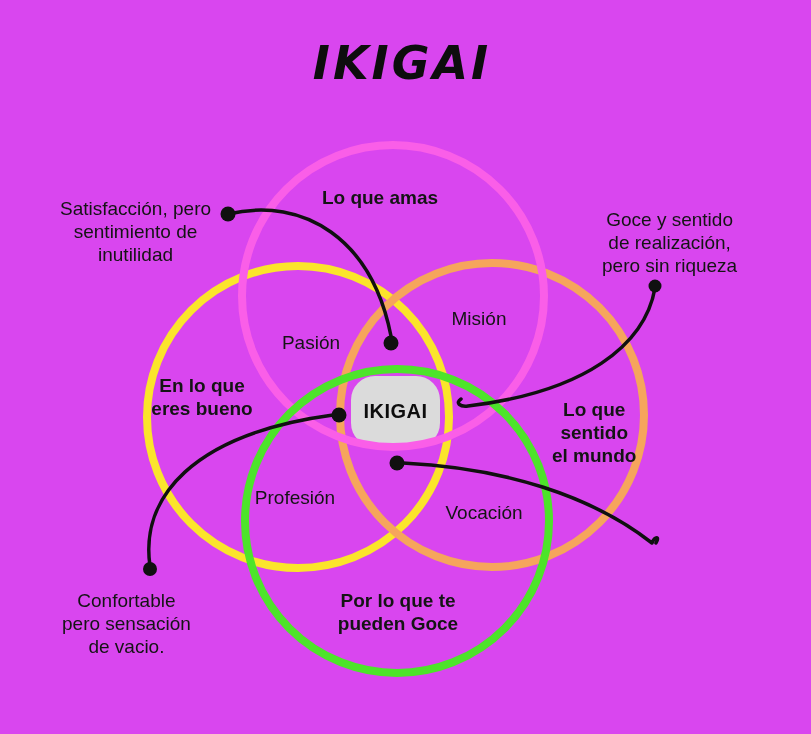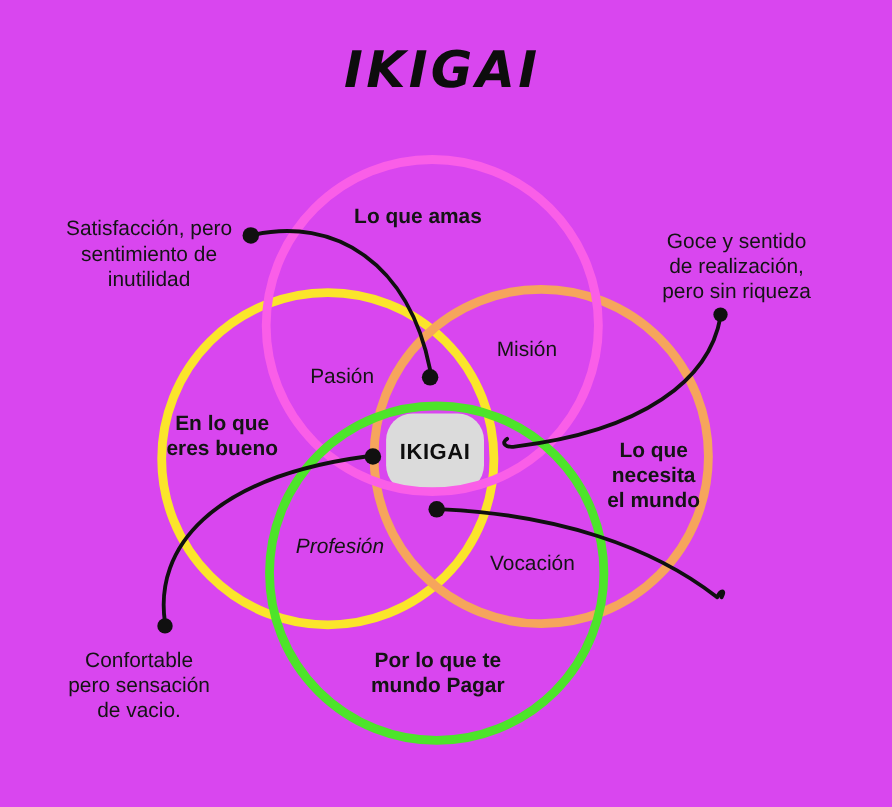--- a/index.html
+++ b/index.html
@@ -78,28 +78,28 @@
     <g>
       <path class="connector" d="M 652 543 C 592 496, 505 468, 403 463 M 652 543 C 655 536, 660 536, 656 543"></path>
       <circle class="dot" cx="397" cy="463" r="7.5"></circle>
     </g>
   </svg>
 
   <div class="label bold ctr" style="left:380px;top:186px;">Lo que amas</div>
   <div class="label bold ctr" style="left:202px;top:374px;">En lo que
 eres bueno</div>
   <div class="label bold" style="left:552px;top:398px;">Lo que
-necesita
+sentido
 el mundo</div>
   <div class="label bold ctr" style="left:398px;top:589px;">Por lo que te
-mundo Pagar</div>
+pueden Goce</div>
 
   <div class="label ctr" style="left:311px;top:310px;margin-top:21px;">Pasión</div>
   <div class="label ctr" style="left:479px;top:307px;">Misión</div>
-  <div class="label ctr" style="left:309px;top:486px;font-style:italic;">Profesión</div>
+  <div class="label ctr" style="left:295px;top:486px;">Profesión</div>
   <div class="label ctr" style="left:484px;top:501px;">Vocación</div>
 
   <div class="center-box-label">IKIGAI</div>
 
   <div class="label" style="left:60px;top:197px;">Satisfacción, pero
 sentimiento de
 inutilidad</div>
   <div class="label" style="left:602px;top:208px;">Goce y sentido
 de realización,
 pero sin riqueza</div>

